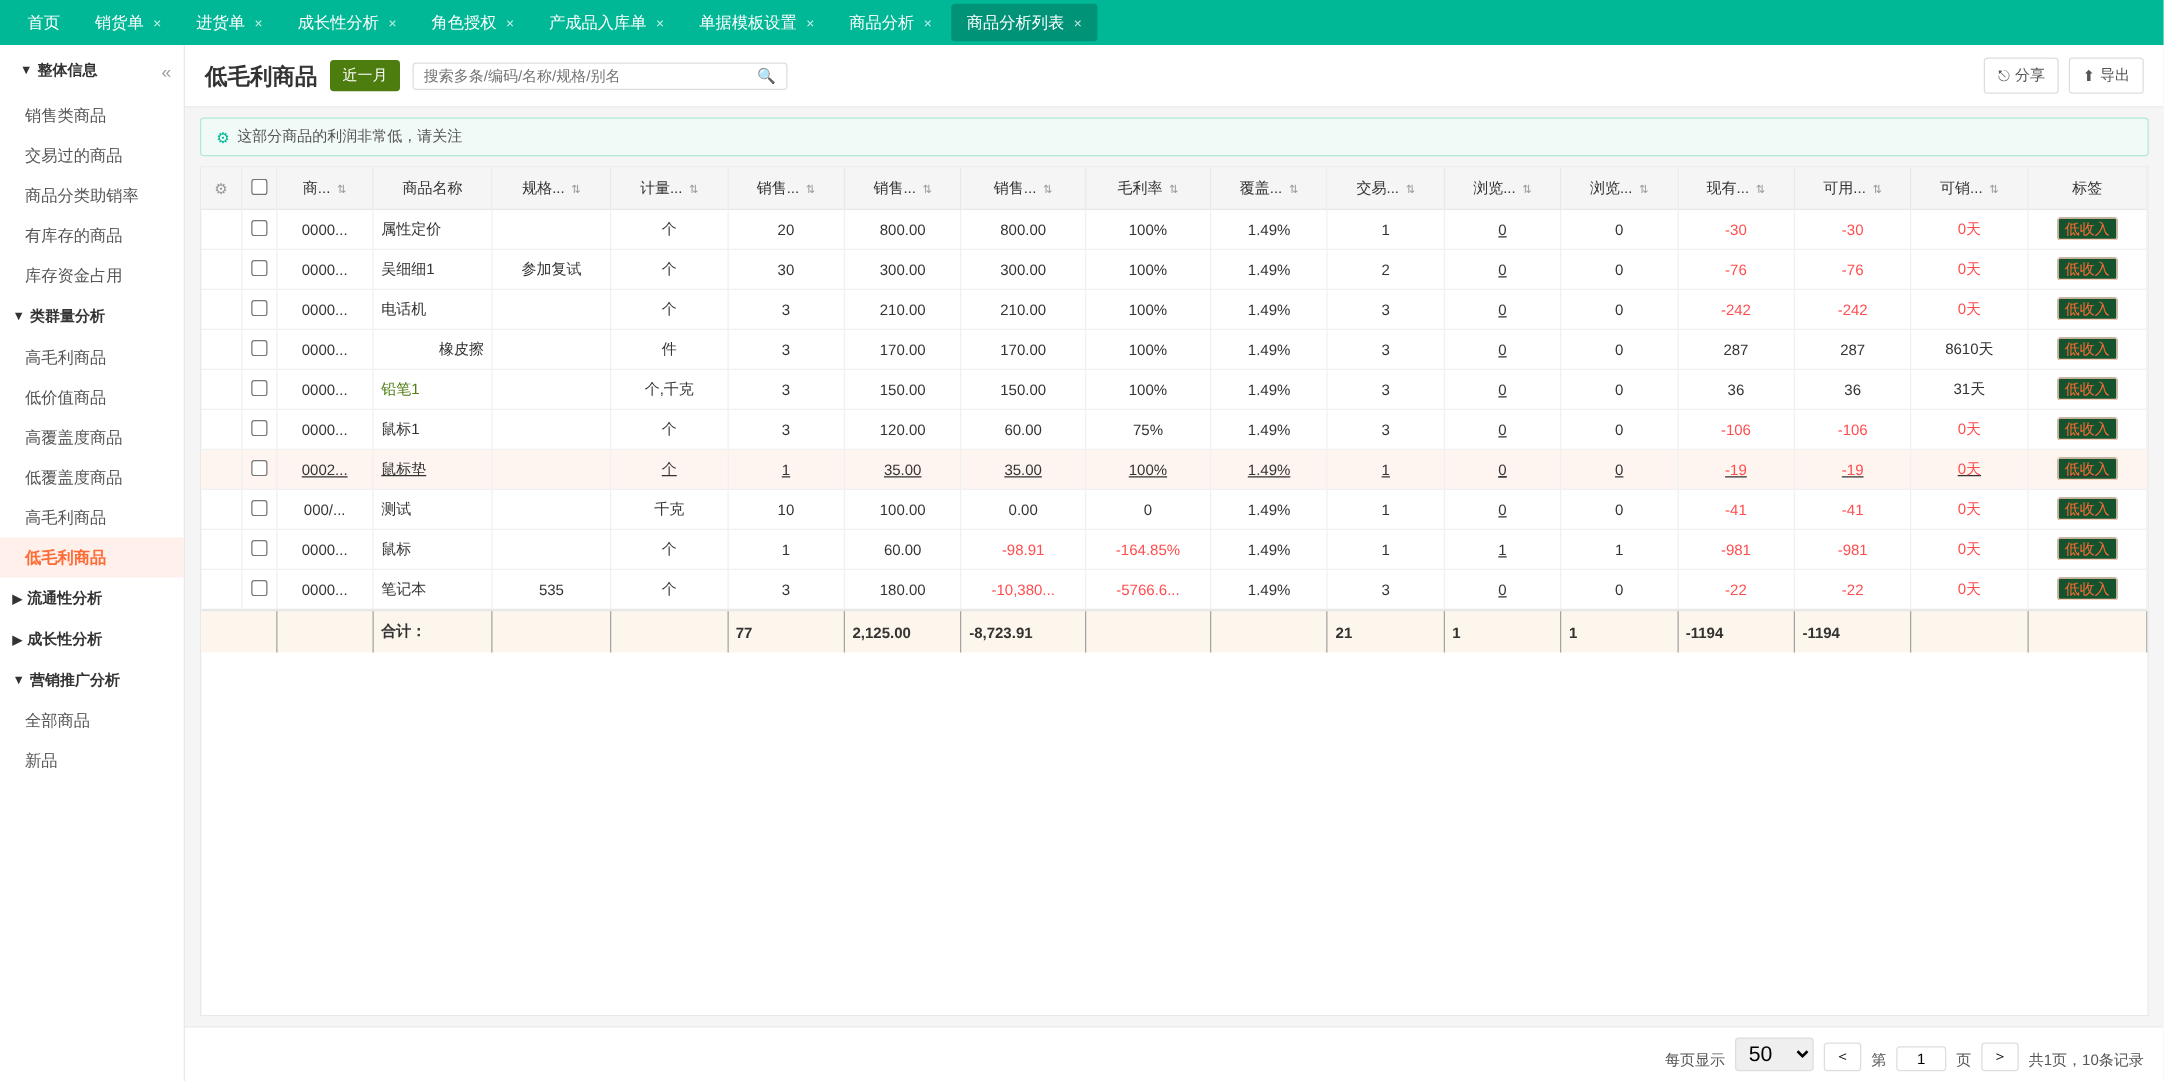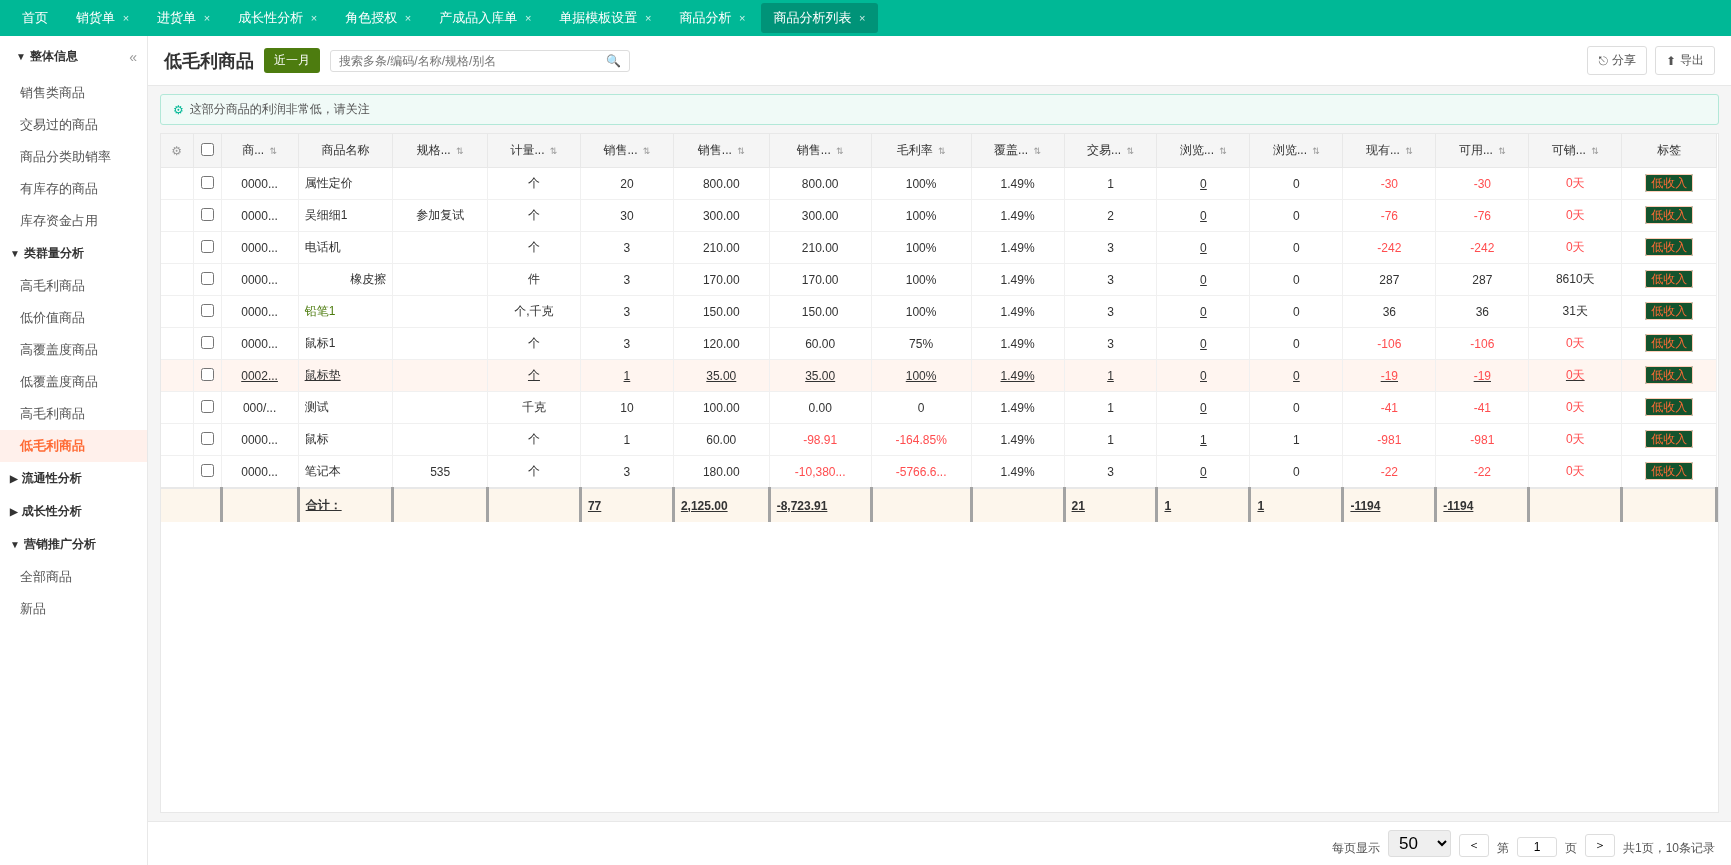--- a/index.html
+++ b/index.html
@@ -189,22 +189,21 @@
     .link-underline { text-decoration: underline; color: #333; }
 
     
     .footer-row {
       background: #fdf6ec;
       border-top: 2px solid #e8e8e8;
     }
     .footer-row td {
       padding: 8px 6px;
       font-weight: bold;
-      border-right: 3px solid #a3a3a3;
-      text-decoration: underline;
+      border-right: 1px solid #a3a3a3;
     }
 
     
     .pagination-bar {
       background: #fff;
       border-top: 1px solid #e8e8e8;
       padding: 8px 16px;
       display: flex;
       align-items: flex-end;
       justify-content: flex-end;

